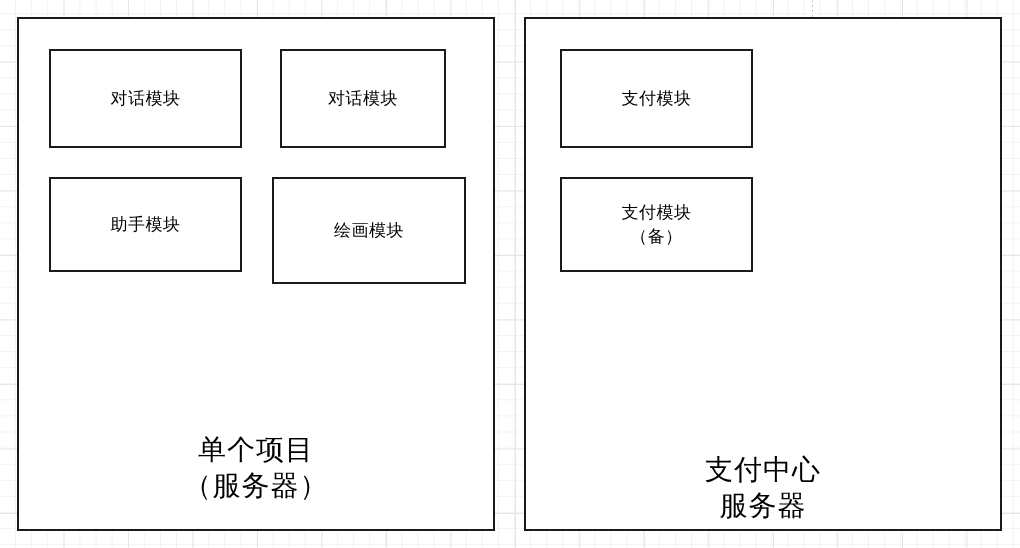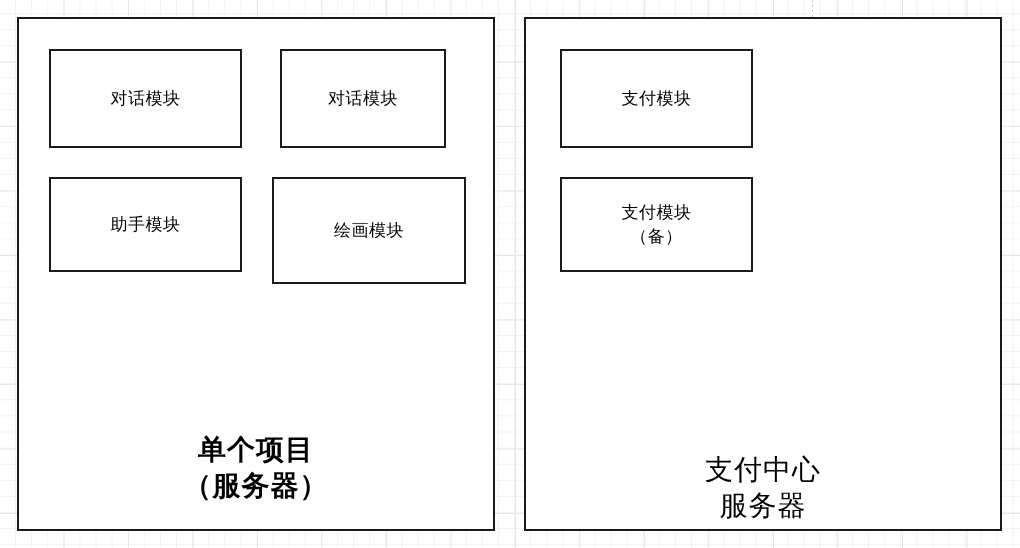--- a/index.html
+++ b/index.html
@@ -94,21 +94,21 @@
     </div>
     <div class="module-box" style="left: 264px; top: 49px; width: 166px; height: 99px; margin-left: 16px;">
       <div class="module-label">对话模块</div>
     </div>
     <div class="module-box" style="left: 49px; top: 177px; width: 193px; height: 95px;">
       <div class="module-label">助手模块</div>
     </div>
     <div class="module-box" style="left: 272px; top: 177px; width: 194px; height: 107px;">
       <div class="module-label">绘画模块</div>
     </div>
-    <div class="container-caption" style="left: 17px; top: 432px; width: 478px; font-weight: bold;">单个项目
+    <div class="container-caption" style="left: 17px; top: 432px; width: 478px;">单个项目
 （服务器）</div>
     <div class="container-box" style="left: 524px; top: 17px; width: 478px; height: 514px;"></div>
     <div class="module-box" style="left: 560px; top: 49px; width: 193px; height: 99px;">
       <div class="module-label">支付模块</div>
     </div>
     <div class="module-box" style="left: 560px; top: 177px; width: 193px; height: 95px;">
       <div class="module-label">支付模块
 （备）</div>
     </div>
     <div class="container-caption" style="left: 524px; top: 452px; width: 478px;">支付中心

